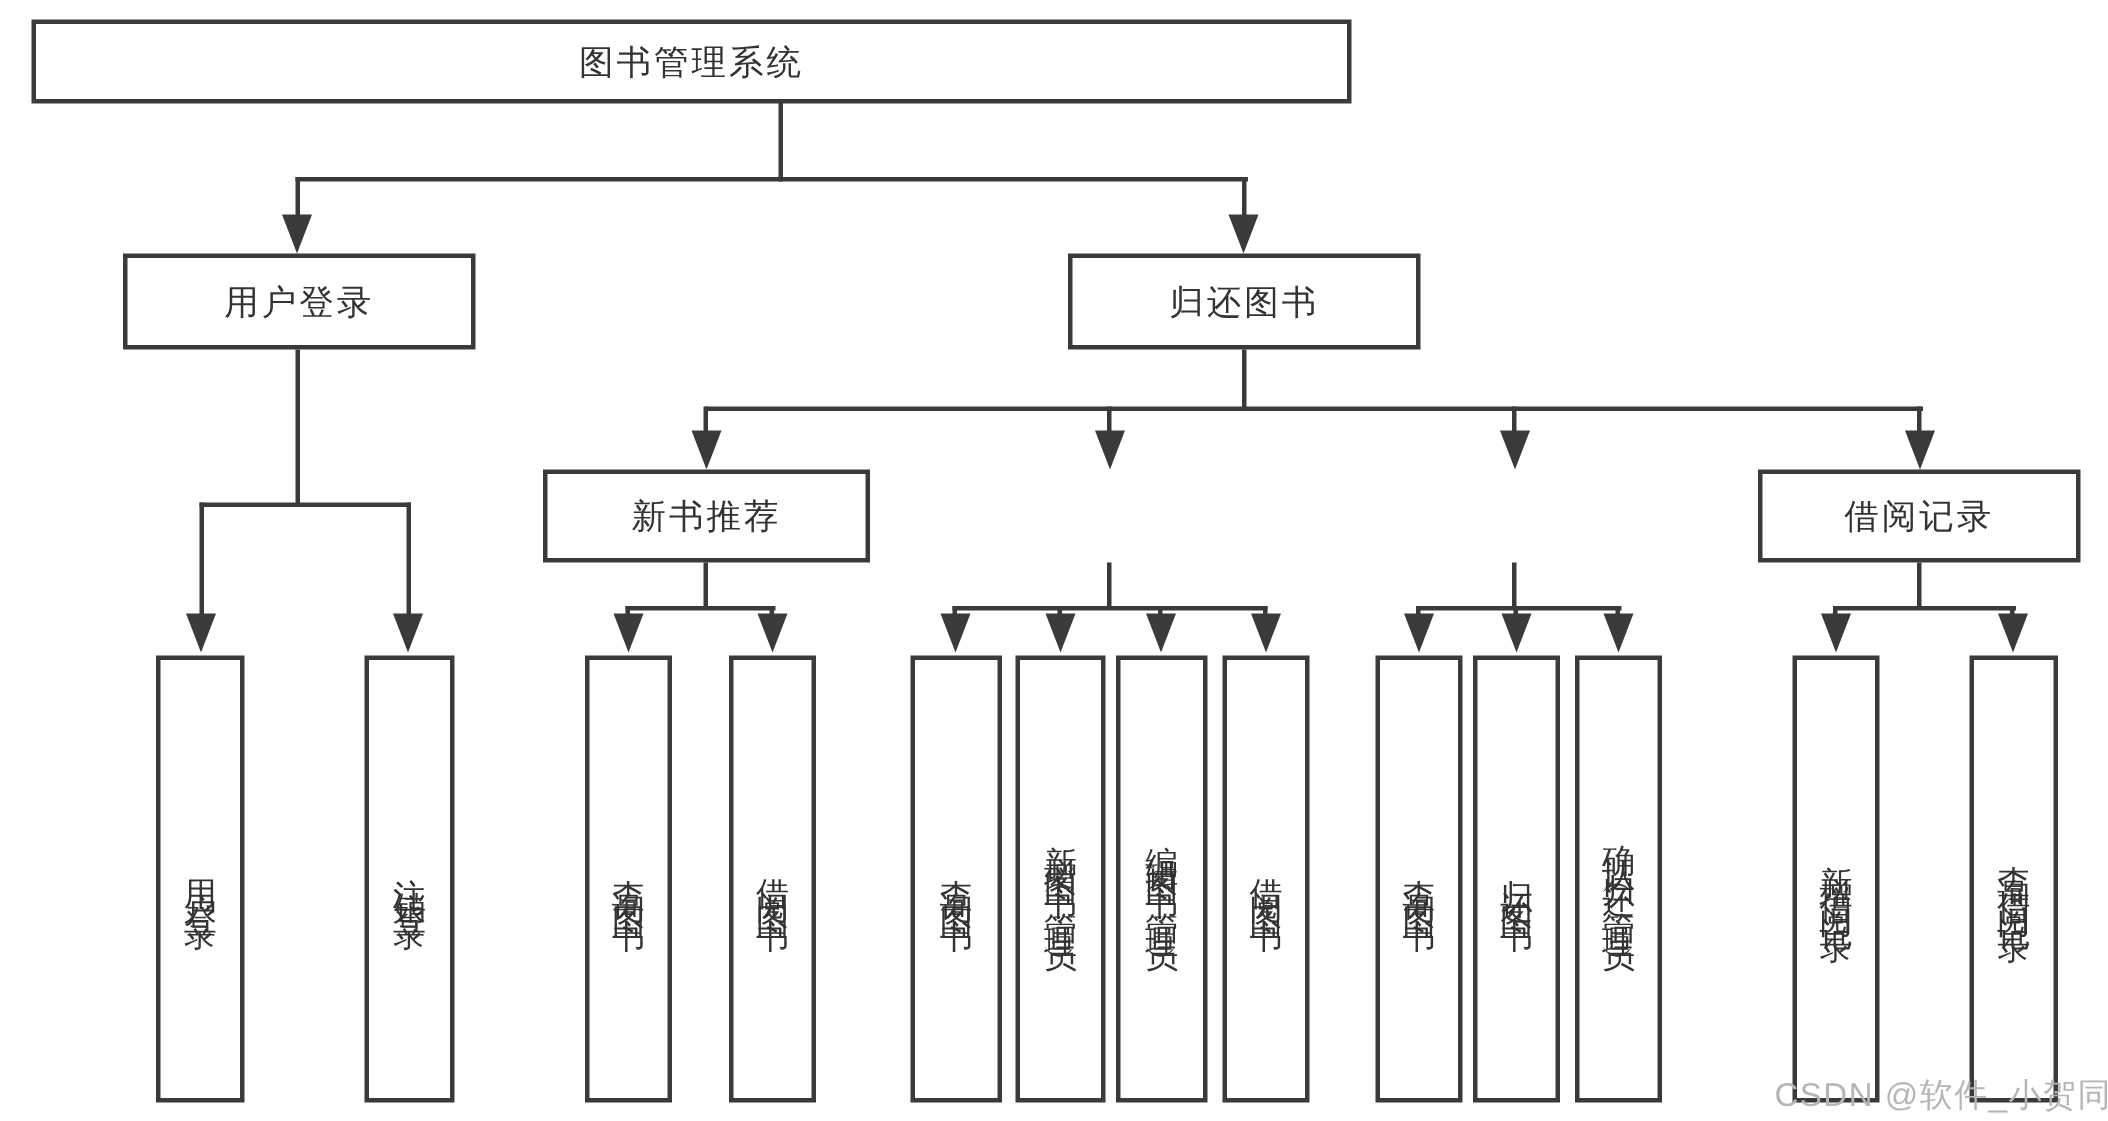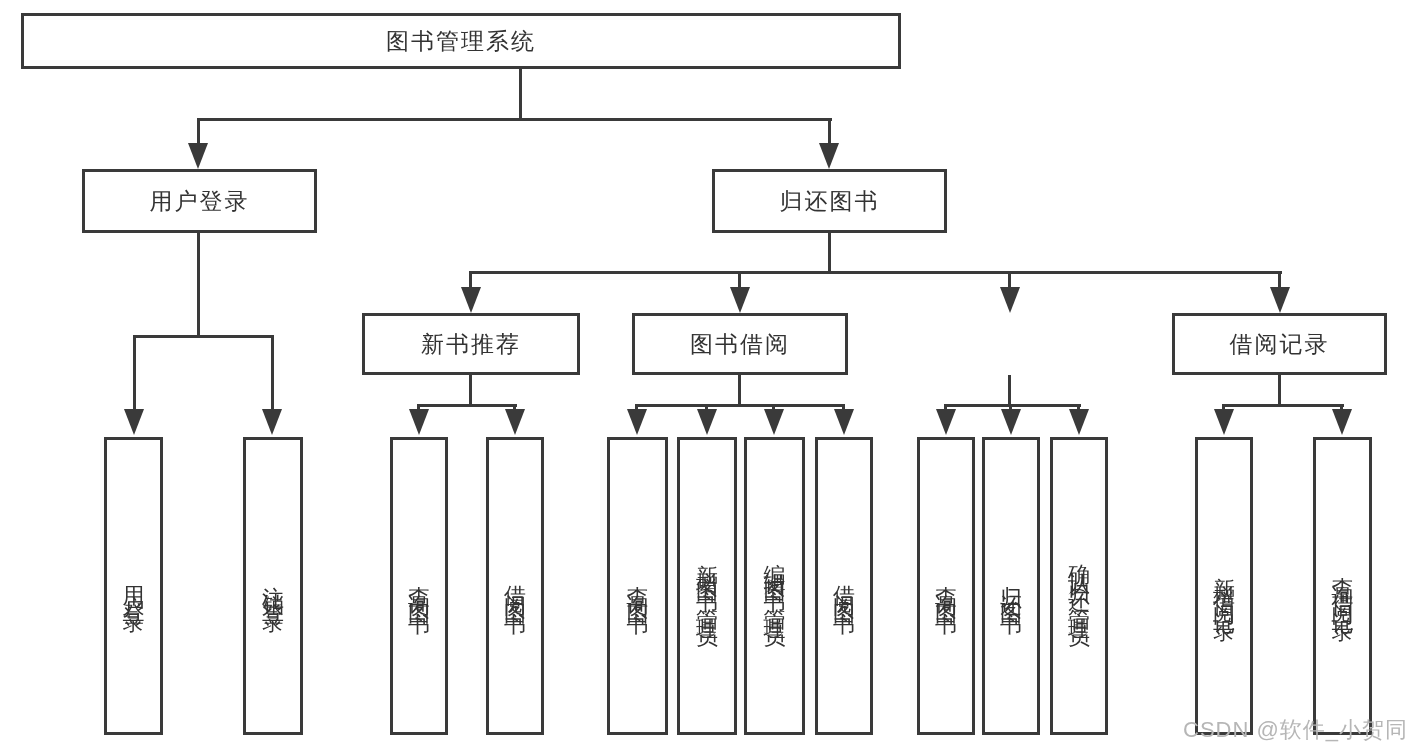--- a/index.html
+++ b/index.html
@@ -71,23 +71,20 @@
 
   <div class="box hbox" style="left:82px;top:169px;width:235px;height:64px;">
     <span>用户登录</span>
   </div>
   <div class="box hbox" style="left:712px;top:169px;width:235px;height:64px;">
     <span>归还图书</span>
   </div>
 
   <div class="box hbox" style="left:362px;top:313px;width:218px;height:62px;">
     <span>新书推荐</span>
-  </div>
-  <div class="box hbox" style="left:632px;top:313px;width:216px;height:62px;">
-    <span>图书借阅</span>
   </div>
   <div class="box hbox" style="left:1172px;top:313px;width:215px;height:62px;">
     <span>借阅记录</span>
   </div>
 
   <div class="box vbox" style="left:104px;top:437px;width:59px;height:298px;">
     <span>用户登录</span>
   </div>
   <div class="box vbox" style="left:243px;top:437px;width:60px;height:298px;">
     <span>注销登录</span>

